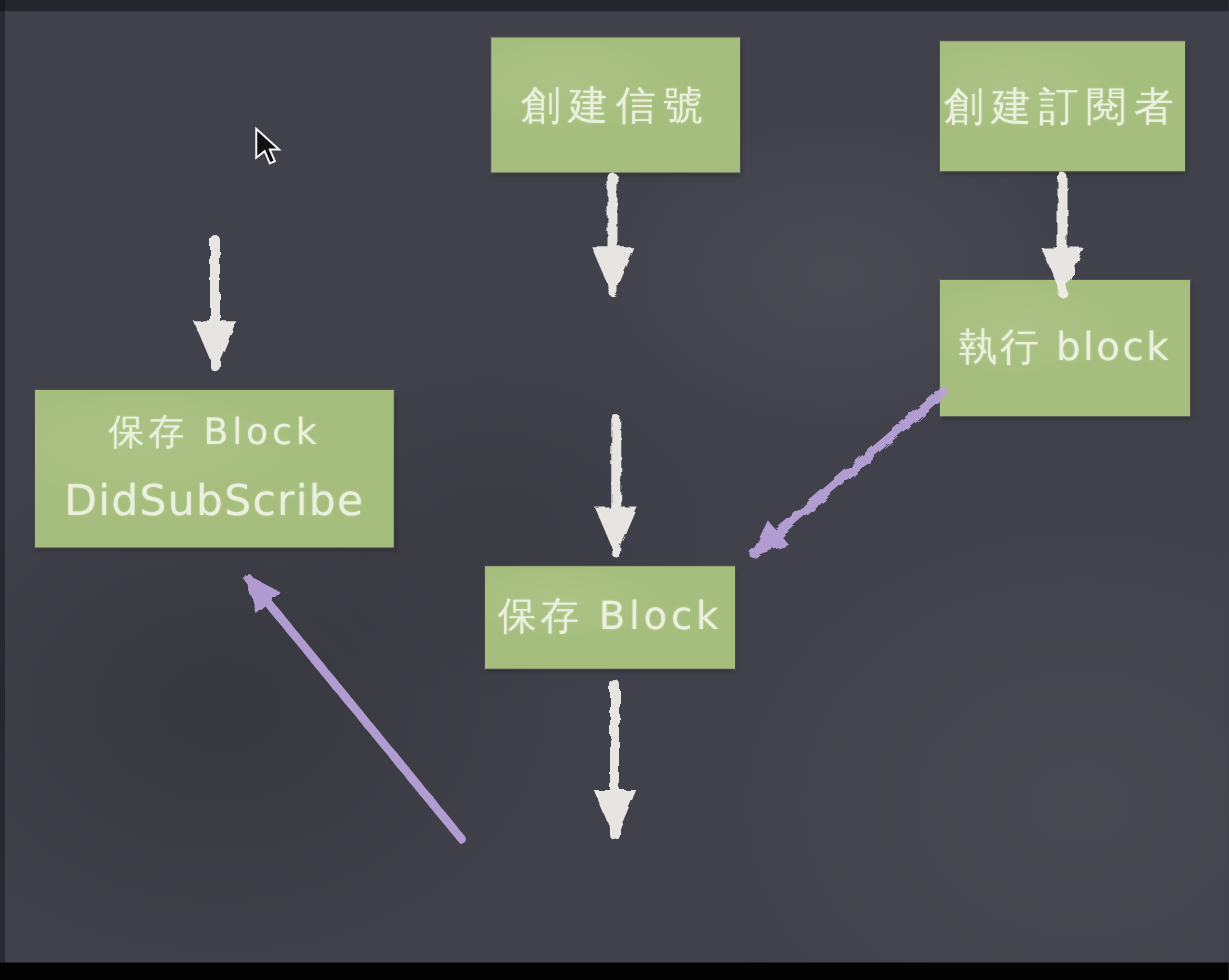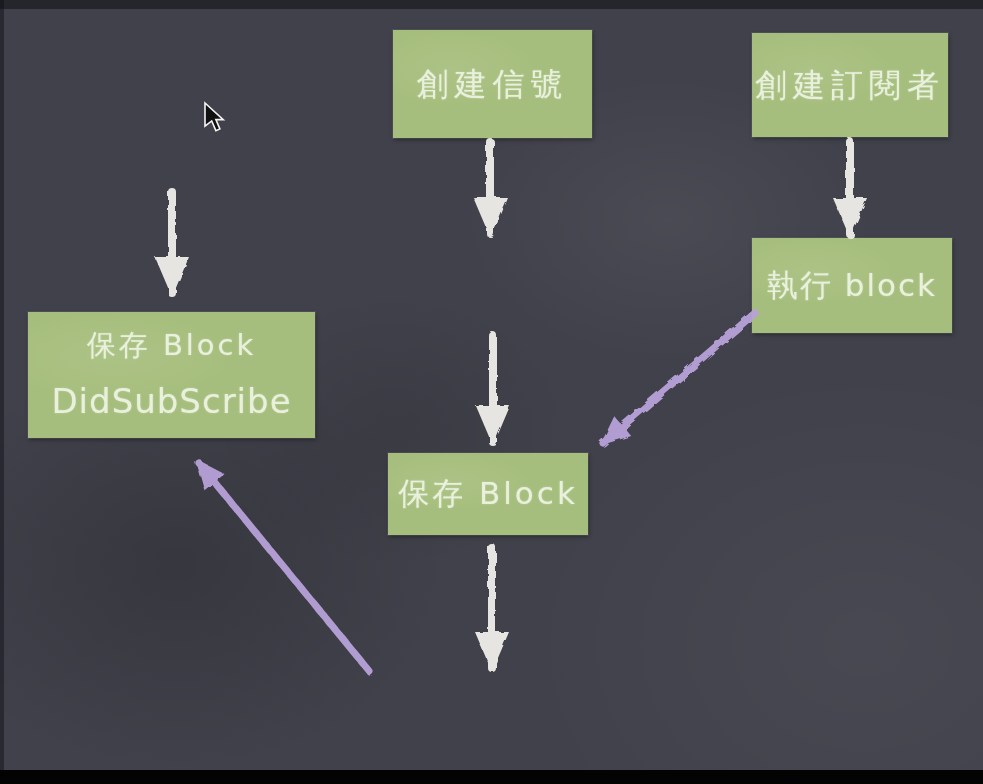--- a/index.html
+++ b/index.html
@@ -40,21 +40,21 @@
   .b1 .latin{font-size:33px;letter-spacing:0px;}
   .b2{left:393px;top:30px;  width:199px;height:108px;}
   .b2 .zh{font-size:32px;}
   .b3{left:752px;top:33px;  width:196px;height:104px;}
   .b3 .zh{font-size:32px;}
   .b4{left:28px; top:312px; width:287px;height:126px;justify-content:space-around;padding:8px 0;box-sizing:border-box;}
   .b4 .zh{font-size:29px;letter-spacing:3px;}
   .b4 .latin{font-size:34px;}
   .b5{left:392px;top:243px; width:198px;height:87px;}
   .b5 .zh{font-size:31px;letter-spacing:4px;}
-  .b6{left:752px;top:238px; width:200px;height:95px;}
+  .b6{left:752px;top:224px; width:200px;height:109px;}
   .b6 .zh{font-size:31px;letter-spacing:2px;}
   .b7{left:388px;top:453px; width:200px;height:82px;}
   .b7 .zh{font-size:31px;letter-spacing:3px;}
   .b8{left:345px;top:675px; width:298px;height:85px;}
   .b8 .zh{font-size:31px;letter-spacing:2px;}
 
   #arrow-layer{position:absolute;left:0;top:0;pointer-events:none;}
 </style>
 </head>
 <body>

